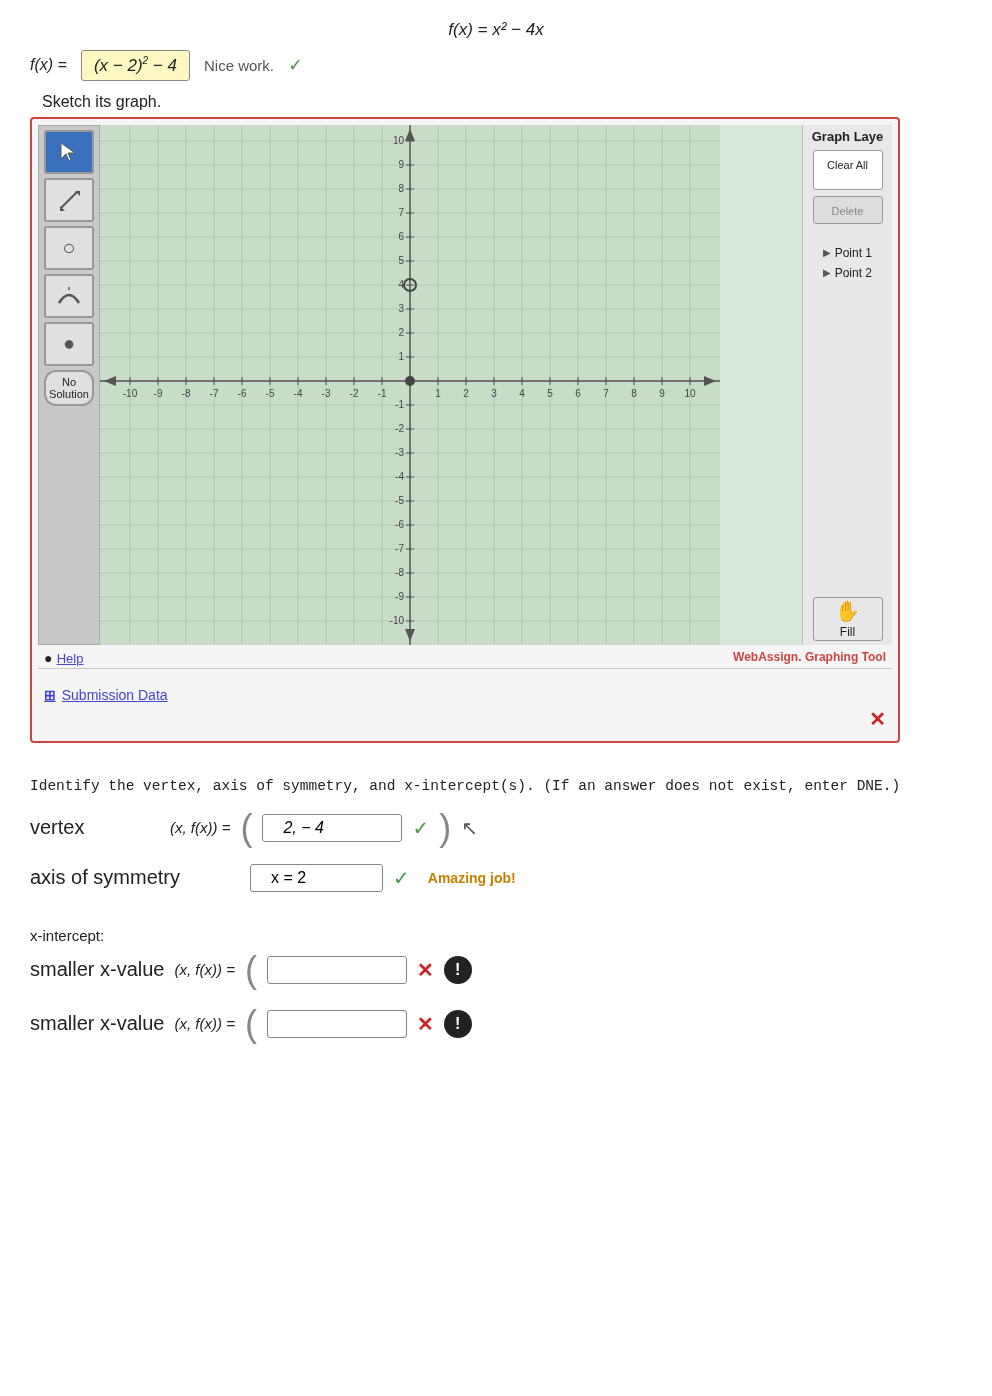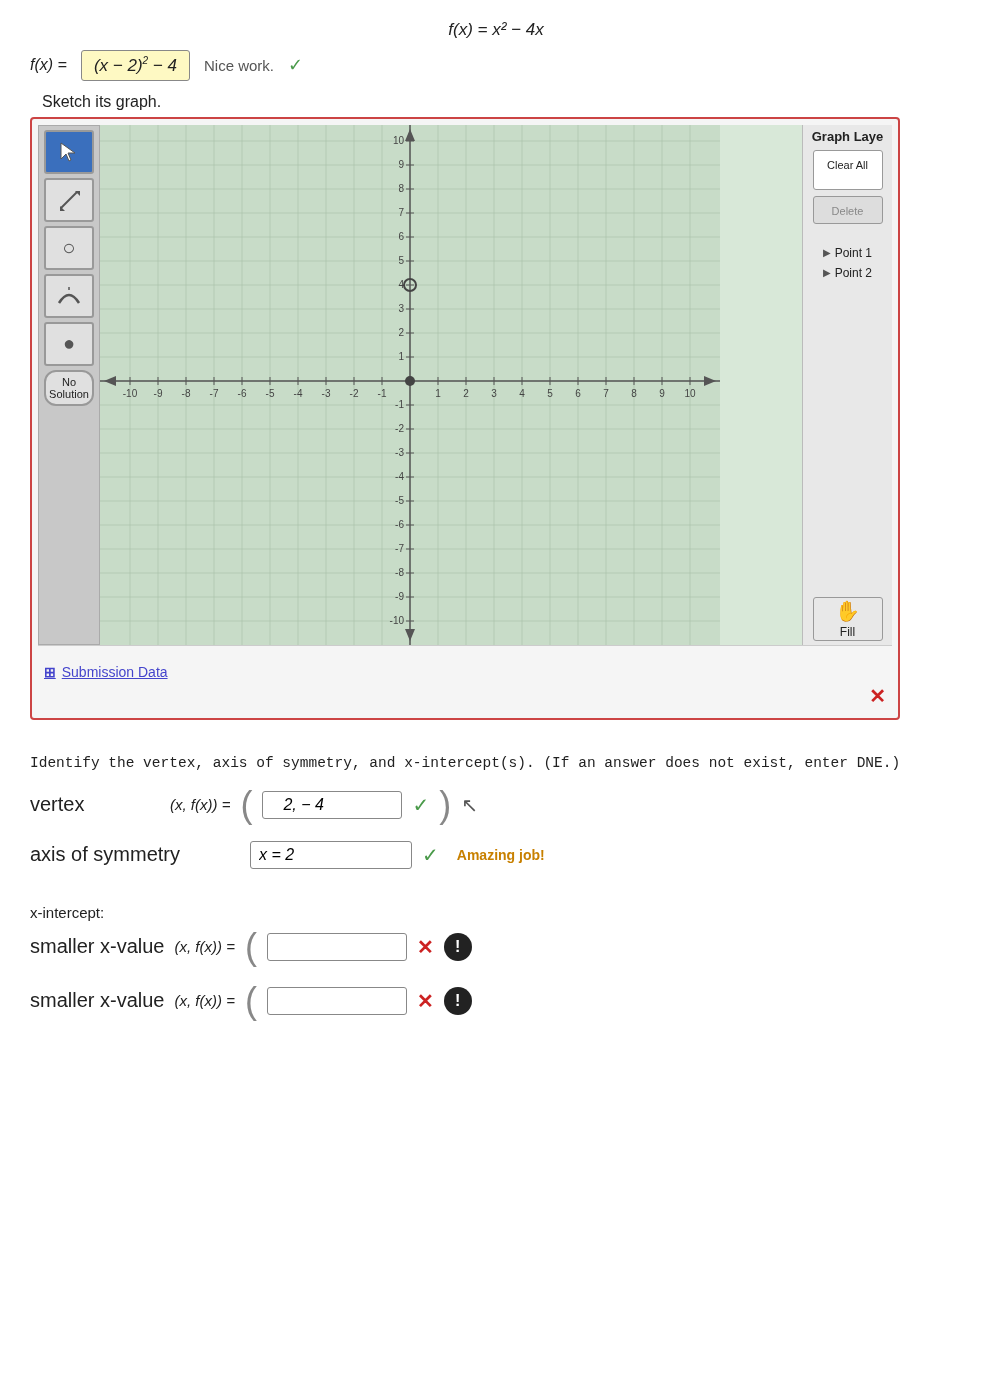--- a/index.html
+++ b/index.html
@@ -221,24 +221,23 @@
       border: 1.5px solid #888;
       border-radius: 3px;
       padding: 4px 8px;
       font-size: 16px;
       width: 140px;
       font-style: italic;
     }
     .answer-input-wide {
       border: 1.5px solid #888;
       border-radius: 3px;
-      padding: 4px 8px;
+      padding: 4px 20px;
       font-size: 16px;
-      width: 162px;
-      font-style: italic;
+      width: 133px;
     }
     .feedback-amazing { color: #c88000; font-size: 14px; font-weight: bold; margin-left: 8px; }
     .icon-check { color: #4a9a4a; font-size: 20px; }
     .icon-x { color: #cc2222; font-size: 18px; font-weight: bold; }
     .icon-warn {
       width: 28px;
       height: 28px;
       background: #222;
       border-radius: 50%;
       color: #fff;
@@ -482,20 +481,30 @@
         <span>Point 2</span>
       </div>
       <div style="flex:1;"></div>
       <div class="fill-btn">
         <span style="font-size:20px;">✋</span>
         <span>Fill</span>
       </div>
     </div>
   </div>
 
+  <div class="graph-bottom">
+    <div>
+      <span style="font-size:14px;">●</span>
+      <span class="help-link">Help</span>
+    </div>
+    <div class="webassign-credit">
+      <span style="font-weight:bold;color:#c44;">WebAssign.</span>
+      <span>Graphing Tool</span>
+    </div>
+  </div>
 
   <div style="border-top:1px solid #ccc;padding:8px 6px 4px;">
     <div class="submission-row">
       <span style="font-size:14px;font-weight:bold;">⊞</span>
       <span>Submission Data</span>
     </div>
     <div class="x-close">✕</div>
   </div>
 </div>
 

